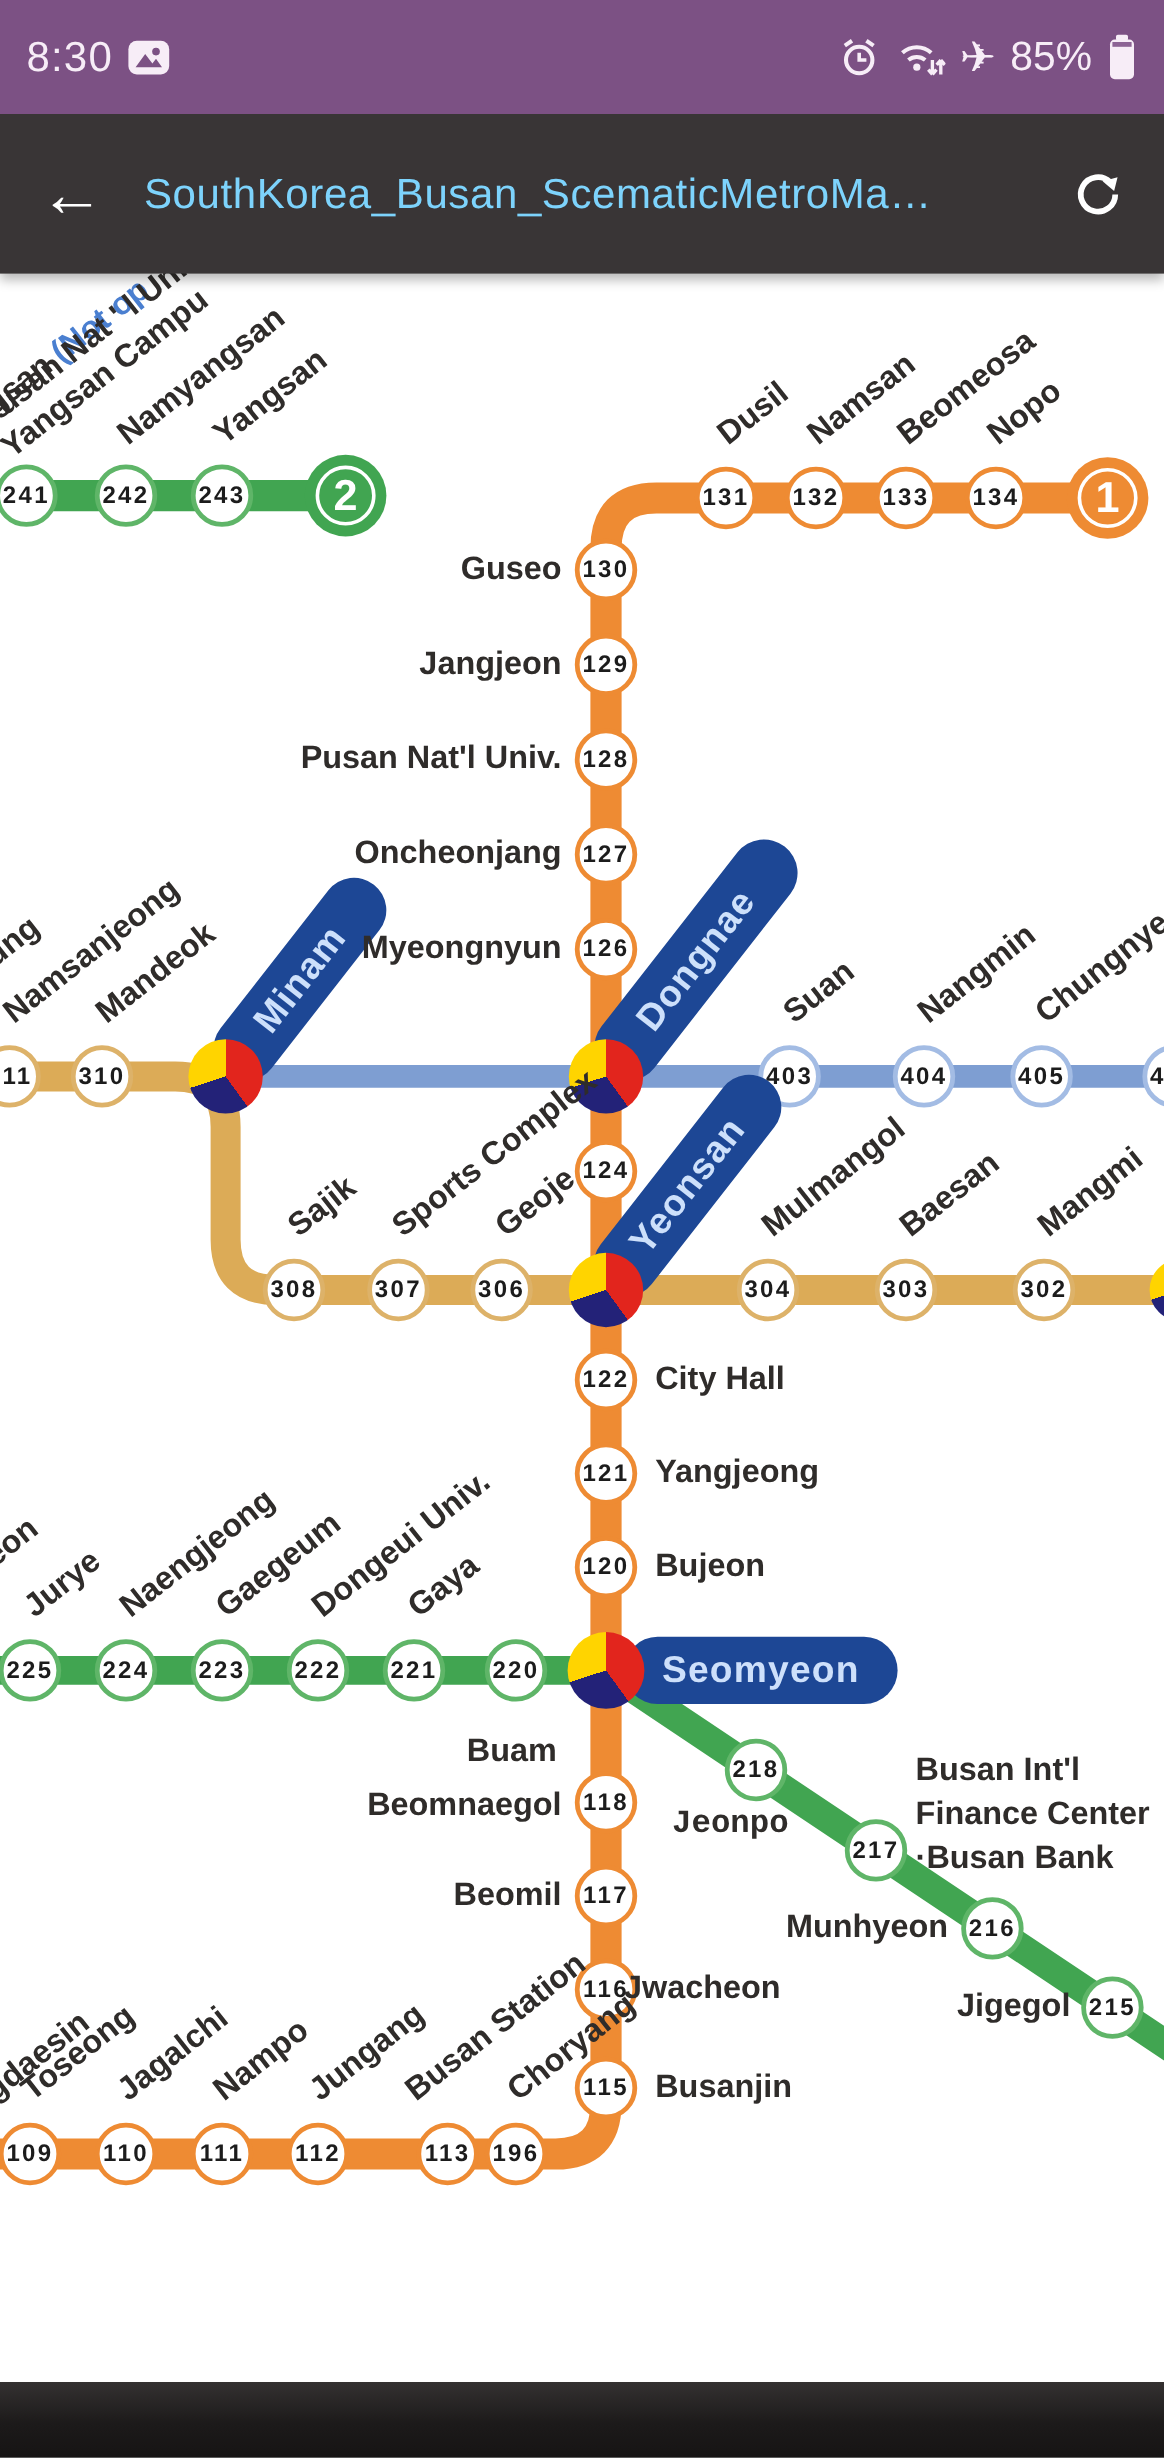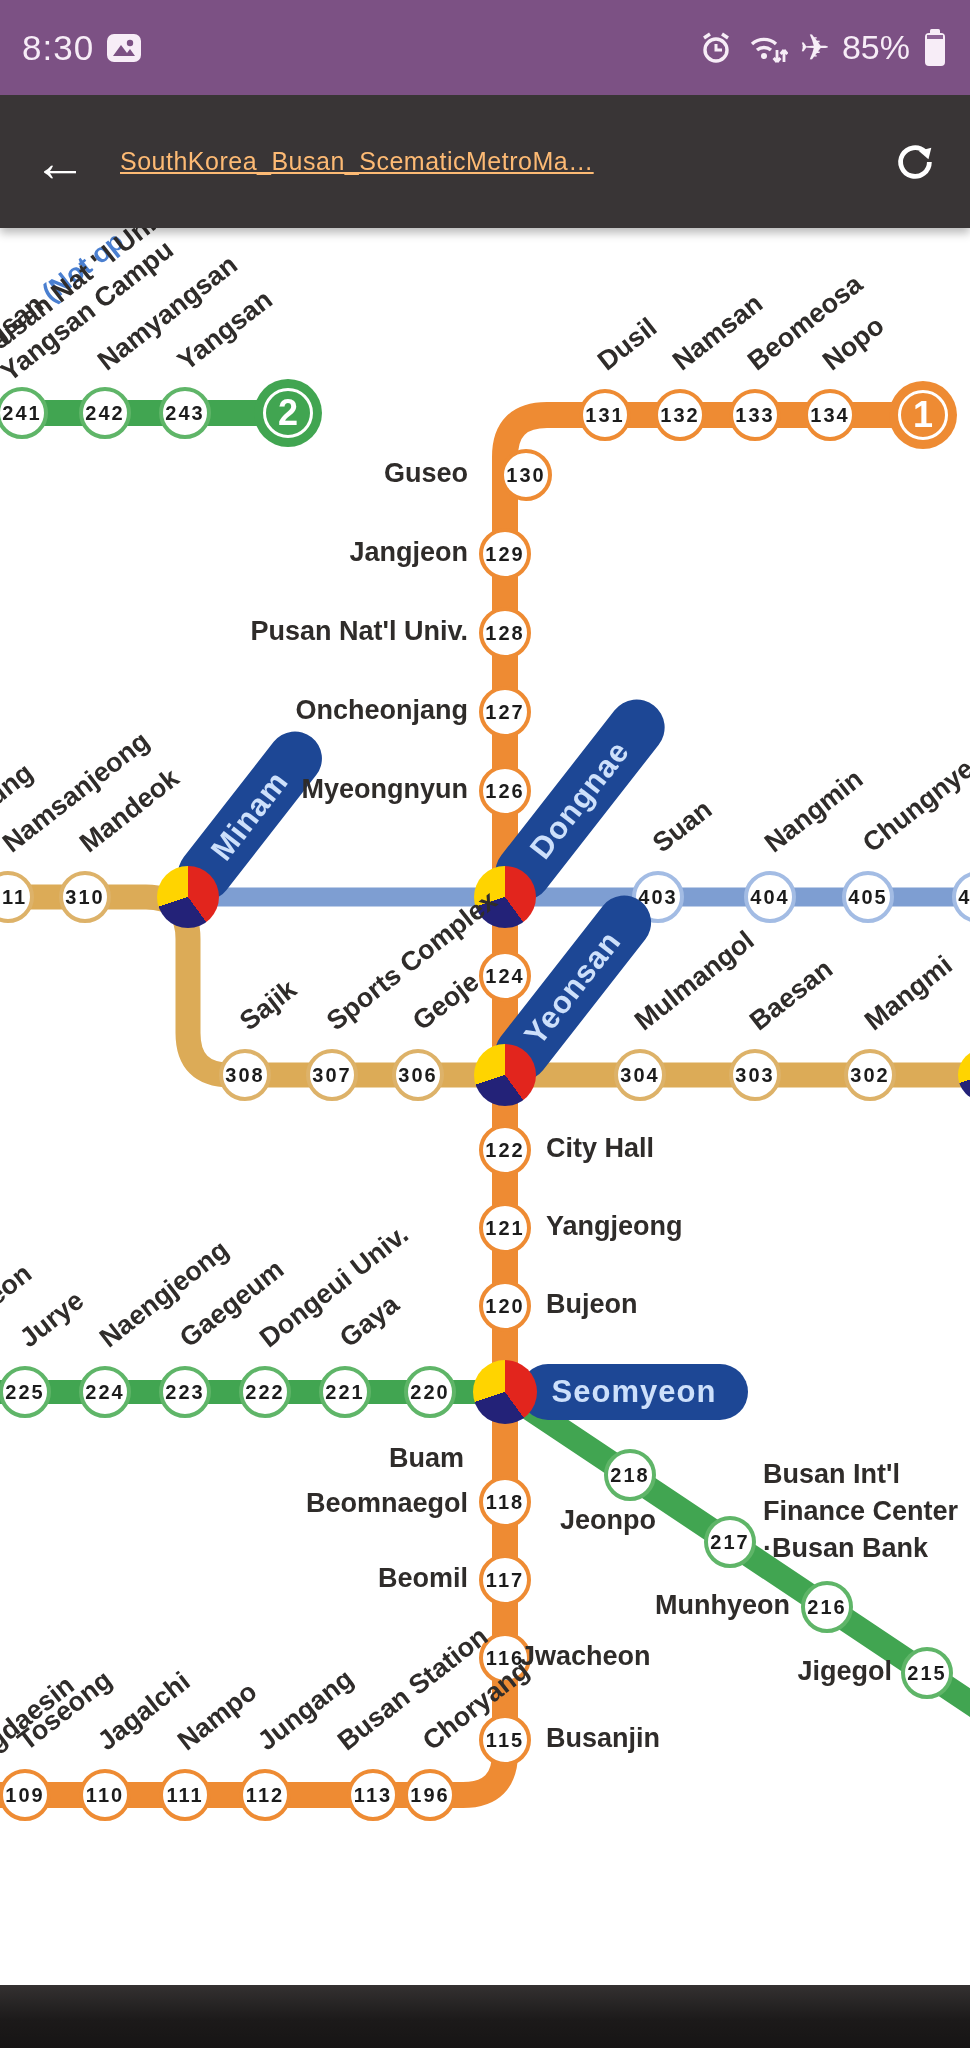--- a/index.html
+++ b/index.html
@@ -10,22 +10,22 @@
   .status-bar{position:absolute;left:0;top:0;width:970px;height:95px;background:#7c5184;
               z-index:40;display:flex;align-items:center;justify-content:space-between;
               padding:0 22px;color:#f7edf7;}
   .status-left,.status-right{display:flex;align-items:center;gap:12px;}
   .status-time{font-size:35px;letter-spacing:1px;}
   .pct{font-size:34px;}
   
   .title-bar{position:absolute;left:0;top:95px;width:970px;height:133px;background:#393536;
              z-index:30;display:flex;align-items:center;box-shadow:0 5px 9px rgba(0,0,0,.28);}
   .back-btn{width:120px;text-align:center;color:#fff;font-size:54px;line-height:1;cursor:pointer;}
-  .title-text{flex:1;color:#fdba74;font-size:25px;white-space:nowrap;overflow:hidden;
-              letter-spacing:.5px;text-decoration:underline;}
+  .title-text{flex:1;color:#7dd3fc;font-size:35px;white-space:nowrap;overflow:hidden;
+              letter-spacing:.5px;}
   .refresh-btn{width:110px;display:flex;justify-content:center;cursor:pointer;}
   
   .map{position:absolute;left:0;top:0;width:970px;height:1985px;z-index:1;background:#fff;}
   .map svg{position:absolute;left:0;top:0;}
   .station{position:absolute;width:52px;height:52px;border-radius:50%;background:#fff;
            border:4px solid #888;display:flex;align-items:center;justify-content:center;
            transform:translate(-50%,-50%);font-weight:700;font-size:20px;letter-spacing:2px;
            color:#1c1c1c;z-index:6;}
   .taegeuk{position:absolute;border-radius:50%;transform:translate(-50%,-50%);z-index:8;}
   .pill{position:absolute;border-radius:999px;display:flex;align-items:center;justify-content:center;
@@ -83,21 +83,21 @@
       </div>
       <div class="station" style="left: 680px; top: 415px; border-color: rgb(238, 139, 51);">
         <span>132</span>
       </div>
       <div class="station" style="left: 755px; top: 415px; border-color: rgb(238, 139, 51);">
         <span>133</span>
       </div>
       <div class="station" style="left: 830px; top: 415px; border-color: rgb(238, 139, 51);">
         <span>134</span>
       </div>
-      <div class="station" style="left: 505px; top: 475px; border-color: rgb(238, 139, 51); margin-left: 21px;">
+      <div class="station" style="left: 505px; top: 475px; border-color: rgb(238, 139, 51);">
         <span>130</span>
       </div>
       <div class="station" style="left: 505px; top: 554px; border-color: rgb(238, 139, 51);">
         <span>129</span>
       </div>
       <div class="station" style="left: 505px; top: 633px; border-color: rgb(238, 139, 51);">
         <span>128</span>
       </div>
       <div class="station" style="left: 505px; top: 712px; border-color: rgb(238, 139, 51);">
         <span>127</span>
@@ -312,21 +312,21 @@
         <div class="diag-inner">Dongeui Univ.</div>
       </div>
       <div class="diag-outer" style="left: 353px; top: 1354px;">
         <div class="diag-inner">Gaya</div>
       </div>
       <div class="diag-outer" style="left: 0px; top: 1312px;">
         <div class="diag-inner">eon</div>
       </div>
       <div class="maplabel lr" style="right: 506px; text-align: right; top: 1460px;">Buam</div>
       <div class="maplabel lr" style="right: 502px; text-align: right; top: 1505px;">Beomnaegol</div>
-      <div class="maplabel lr" style="left: 560px; top: 1522px;">Jeonpo</div>
+      <div class="maplabel lr" style="left: 560px; top: 1522px; font-family: Liberation Mono, monospace;">Jeonpo</div>
       <div class="maplabel" style="left: 763px; top: 1456px; line-height: 37px;">
         <div>Busan Int'l</div>
         <div>Finance Center</div>
         <div>·Busan Bank</div>
       </div>
       <div class="maplabel lr" style="right: 502px; text-align: right; top: 1580px;">Beomil</div>
       <div class="maplabel lr" style="right: 180px; text-align: right; top: 1607px;">Munhyeon</div>
       <div class="maplabel lr" style="left: 520px; top: 1658px;">Jwacheon</div>
       <div class="maplabel lr" style="right: 78px; text-align: right; top: 1673px;">Jigegol</div>
       <div class="maplabel lr" style="left: 546px; top: 1740px;">Busanjin</div>

